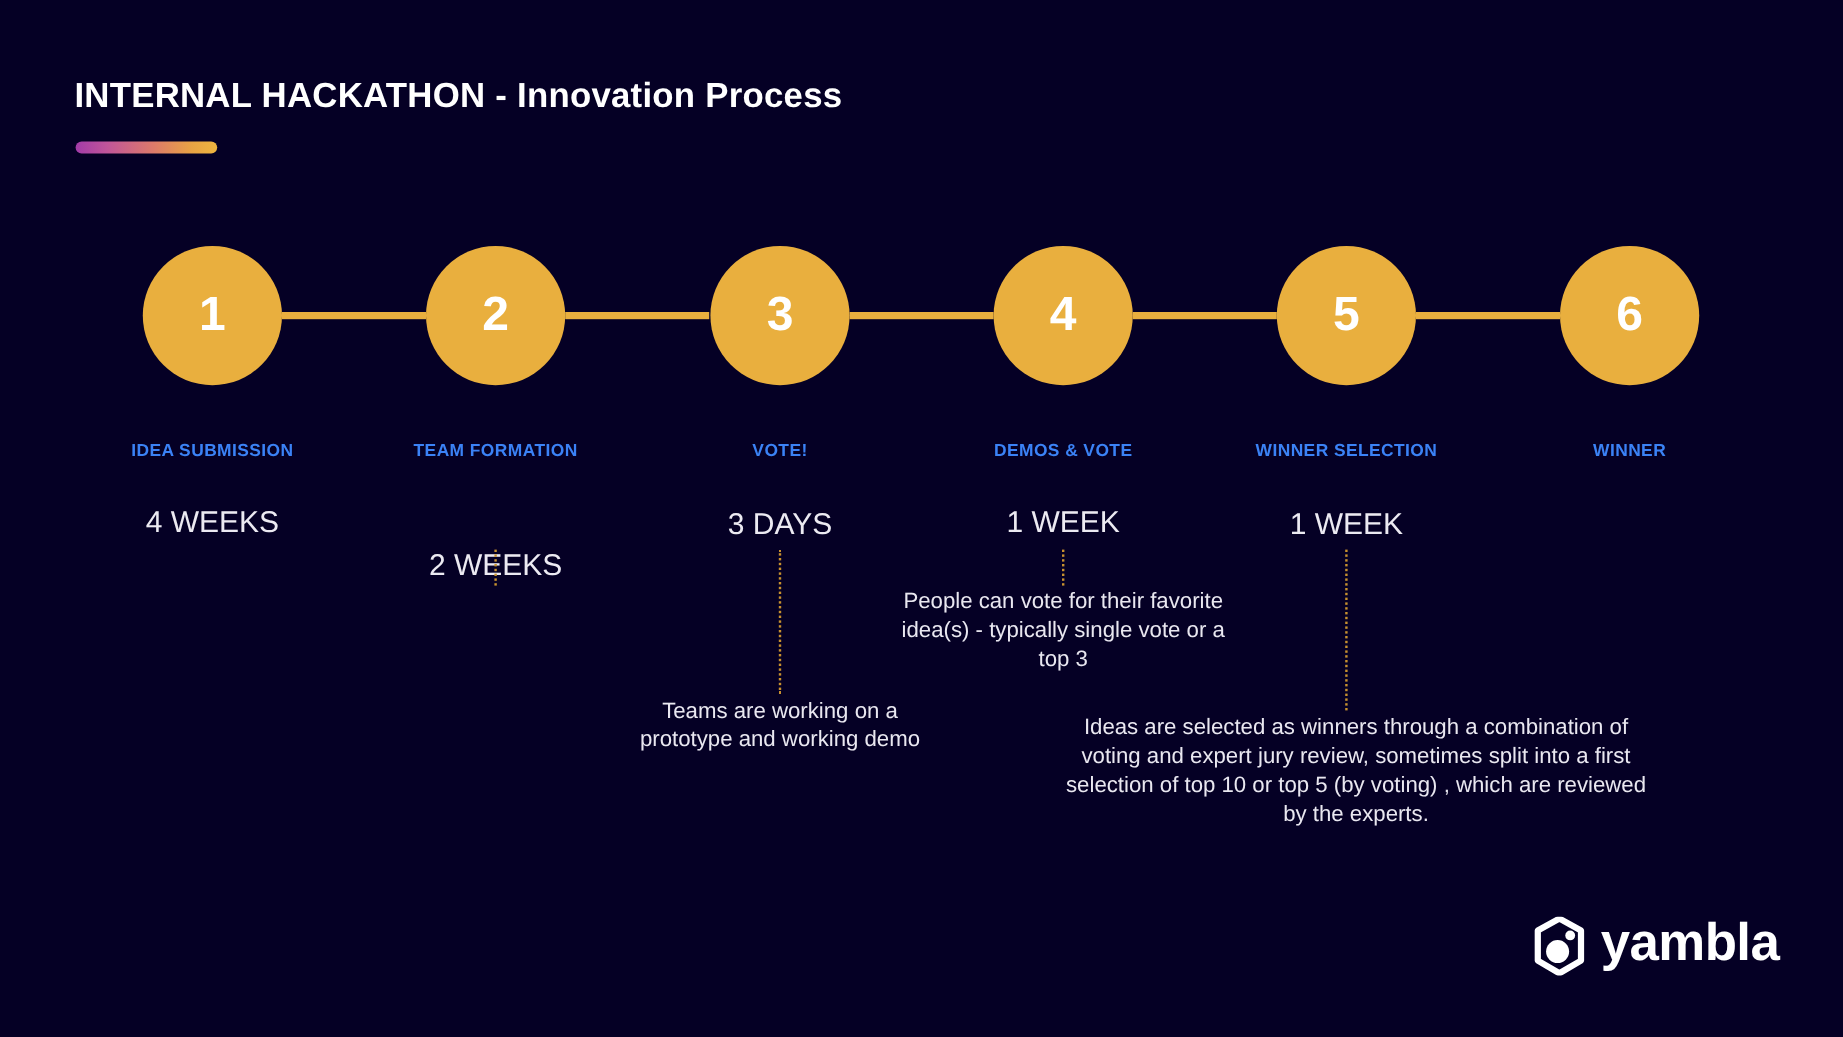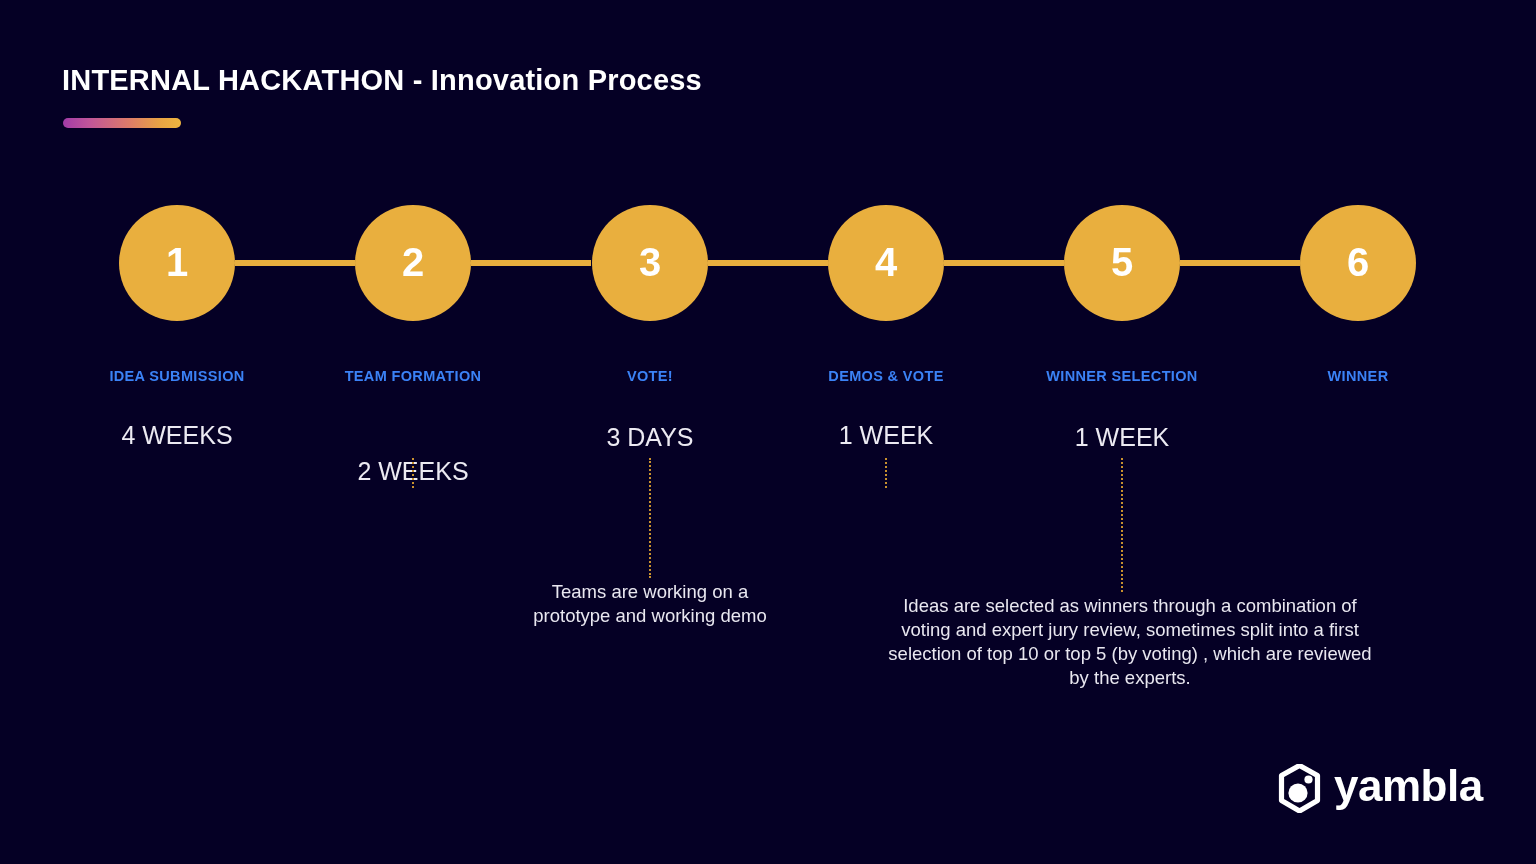--- a/index.html
+++ b/index.html
@@ -172,20 +172,21 @@
   <div class="stage-duration" style="left:650px; top:423px;">3 DAYS</div>
   <div class="stage-duration" style="left:886px; top:421px;">1 WEEK</div>
   <div class="stage-duration" style="left:1122px; top:423px;">1 WEEK</div>
 
   <div class="dotted-connector" style="left:413px; top:458px; height:30px;"></div>
   <div class="dotted-connector" style="left:650px; top:458px; height:120px;"></div>
   <div class="dotted-connector" style="left:886px; top:458px; height:30px;"></div>
   <div class="dotted-connector" style="left:1122px; top:458px; height:134px;"></div>
 
   <div class="stage-desc" style="left:650px; top:580px; width:264px;">Teams are working on a prototype and working demo</div>
+  <div class="stage-desc" style="left:886px; top:489px; width:286px;">People can vote for their favorite idea(s) - typically single vote or a top 3</div>
   <div class="stage-desc" style="left:1130px; top:594px; width:500px;">Ideas are selected as winners through a combination of voting and expert jury review, sometimes split into a first selection of top 10 or top 5 (by voting) , which are reviewed by the experts.</div>
 </div>
 
 <div id="logo">
   <span style="display:block;">
     <svg width="45" height="49" viewBox="0 0 45 49" xmlns="http://www.w3.org/2000/svg">
       <path d="M22.5 1.5 L40.5 11.5 L40.5 36.5 L22.5 47 L4.5 36.5 L4.5 11.5 Z" fill="none" stroke="#ffffff" stroke-width="5.2" stroke-linejoin="round"></path>
       <circle cx="21" cy="29" r="9.6" fill="#ffffff"></circle>
       <circle cx="31.5" cy="15.5" r="4.1" fill="#ffffff"></circle>
     </svg>

